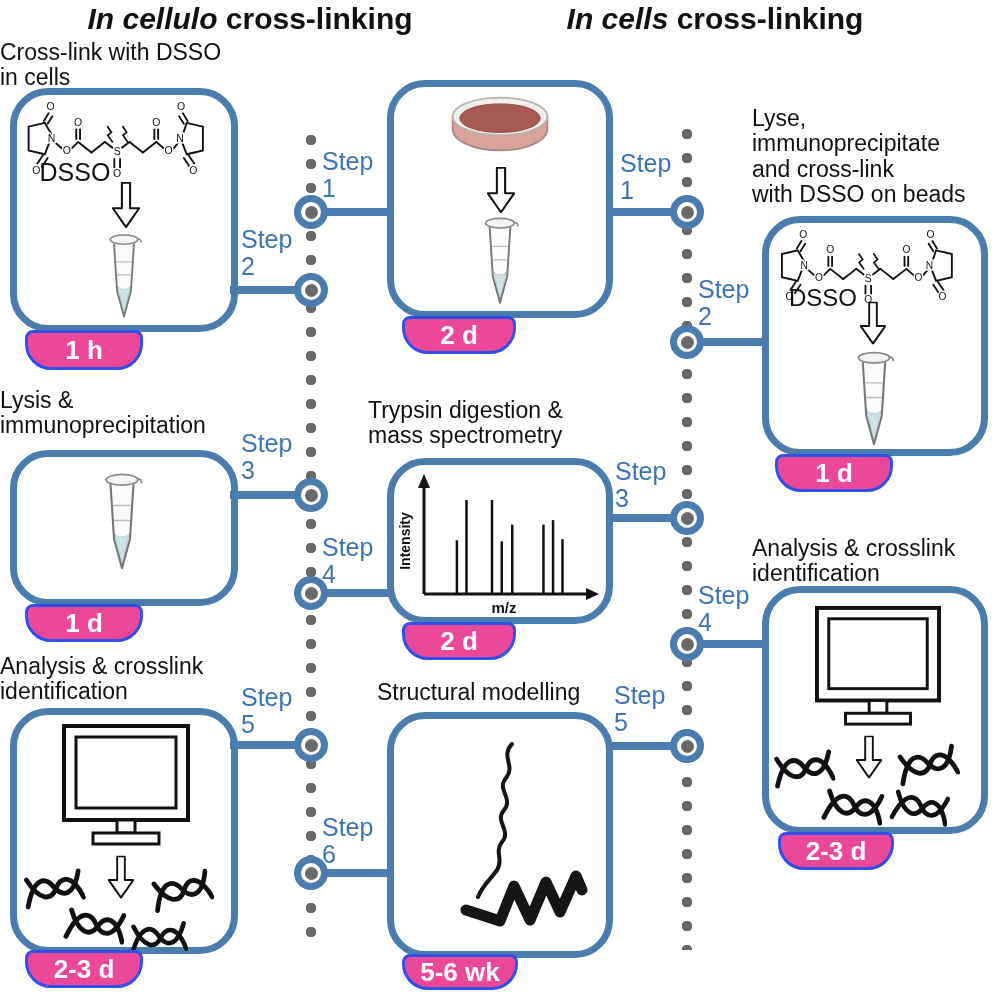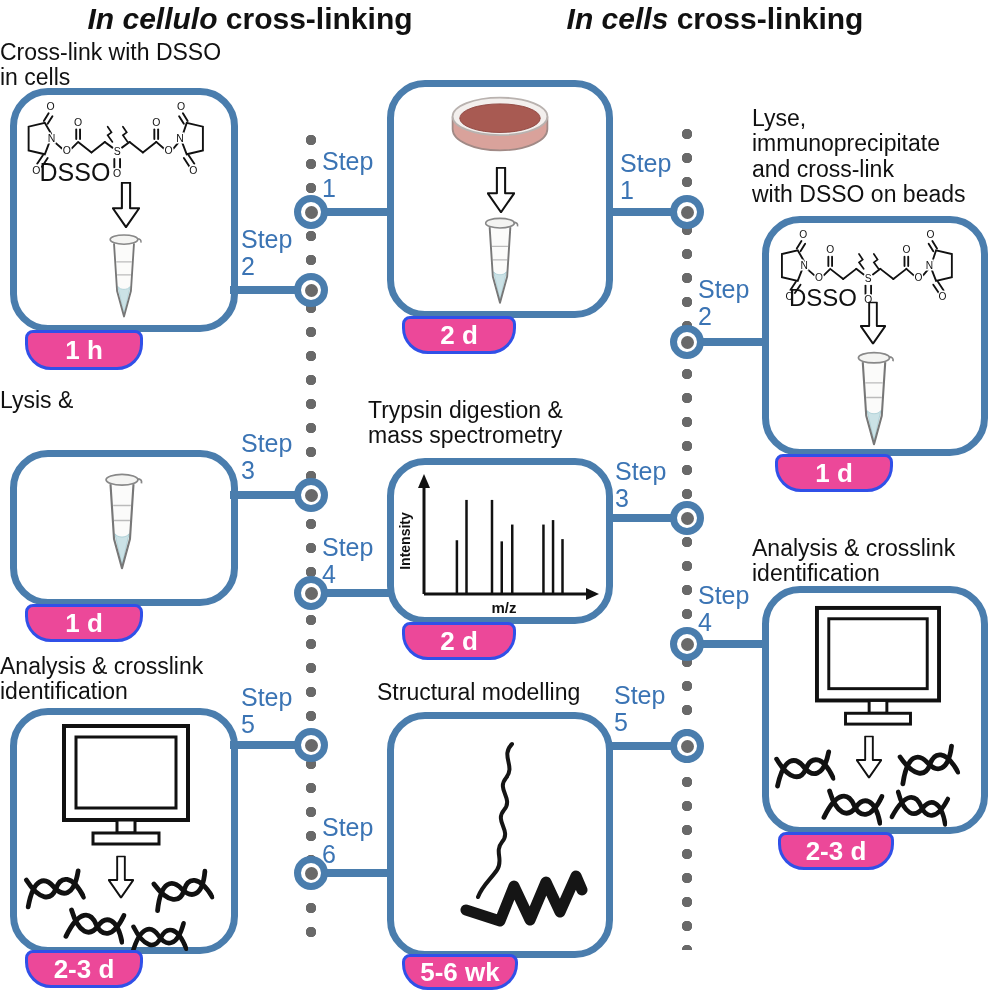--- a/index.html
+++ b/index.html
@@ -197,20 +197,21 @@
   <svg class="ill" style="left:112px;top:182px;width:28px;height:46px;" viewBox="0 0 34 56">
       <use href="#sym-arrow"></use>
     </svg>
   <svg class="ill" style="left:104px;top:230px;width:40px;height:96px;" viewBox="0 0 52 118">
       <use href="#sym-tube"></use>
     </svg>
   <div class="badge" style="left:25px;top:330px;width:118px;height:40px;">1 h</div>
 
   <div class="title" style="left:0px;top:388px;width:248px;">
     <div>Lysis &amp;</div>
+      <div>immunoprecipitation</div>
   </div>
   <div class="box" style="left:10px;top:450px;width:228px;height:156px;"></div>
   <svg class="ill" style="left:99px;top:466px;width:46px;height:116px;" viewBox="0 0 52 118">
       <use href="#sym-tube"></use>
     </svg>
   <div class="badge" style="left:25px;top:604px;width:118px;height:38px;">1 d</div>
 
   <div class="title" style="left:0px;top:654px;width:248px;">
     <div>Analysis &amp; crosslink</div>
       <div>identification</div>

